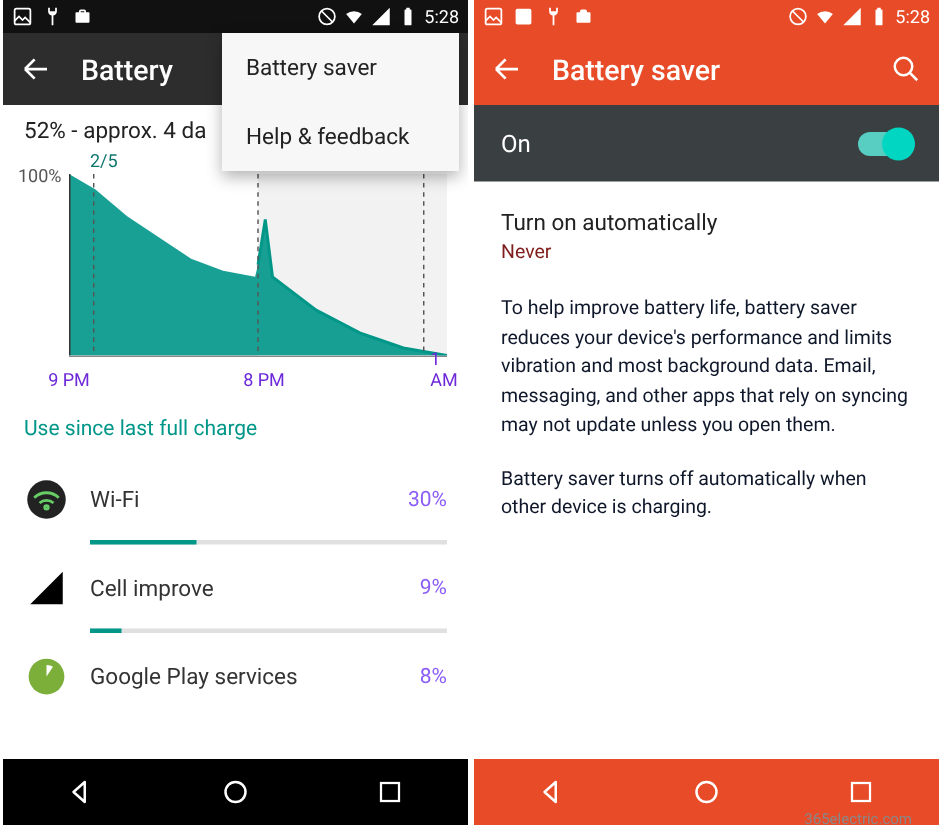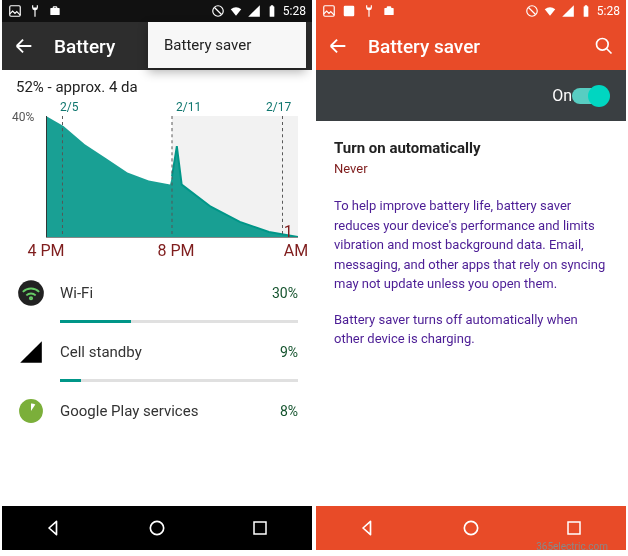--- a/index.html
+++ b/index.html
@@ -18,44 +18,44 @@
 .right .appbar{background:#e84b28}
 .appbar .back{width:24px;height:24px;margin-right:18px;display:flex;align-items:center;justify-content:center}
 .appbar .title{flex:1}
 .appbar .search{width:24px;height:24px;display:flex;align-items:center;justify-content:center}
 .menu-popup{position:absolute;top:22px;right:6px;width:158px;background:#f7f7f7;box-shadow:0 4px 10px rgba(0,0,0,.3);z-index:10}
 .menu-item{padding:14px 16px;font-size:15px;color:#222}
 
 .summary{padding:8px 14px 6px 14px;font-size:15px;color:#222}
 .chart-area{position:relative;height:140px;margin:0 14px}
 .ylabel{position:absolute;left:-4px;font-size:12px;color:#555}
-.xlabel{position:absolute;bottom:-18px;font-size:16px;color:#7f1d1d;transform:translateX(-50%)}
+.xlabel{position:absolute;bottom:-18px;font-size:12px;color:#6d28d9;transform:translateX(-50%)}
 .dlabel{position:absolute;top:-2px;font-size:12px;color:#0f766e}
 .chart-box{position:absolute;left:30px;right:0;top:14px;bottom:4px;border-bottom:1px solid #888}
 .use-link{color:#009688;font-size:14px;padding:14px 14px 10px 14px}
 .list{padding:0 14px}
 .row{display:flex;align-items:center;gap:14px;padding:14px 0 6px 0;border-top:1px solid #e2e2e2}
 .row:first-child{border-top:none}
 .row .icon{width:30px;height:30px;display:flex;align-items:center;justify-content:center}
 .row .label{flex:1;font-size:15px;color:#333;display:flex;justify-content:space-between;align-items:center}
-.row .pct{color:#14532d;font-size:14px}
+.row .pct{color:#8b5cf6;font-size:14px}
 .bar{height:3px;background:#e0e0e0;margin:6px 0 0 44px;position:relative}
 .bar .fill{position:absolute;left:0;top:0;bottom:0;background:#009688}
 .navbar{position:absolute;bottom:0;left:0;right:0;height:44px;display:flex;align-items:center;justify-content:space-around}
 .left .navbar{background:#000;color:#fff}
 .right .navbar{background:#e84b28;color:#fff}
 .nav-icon{width:22px;height:22px;display:flex;align-items:center;justify-content:center}
 
-.subbar{background:#3a3f42;color:#fff;padding:16px 18px;display:flex;align-items:center;justify-content:flex-end;font-size:16px}
+.subbar{background:#3a3f42;color:#fff;padding:16px 18px;display:flex;align-items:center;justify-content:space-between;font-size:16px}
 .switch{width:36px;height:16px;background:#58cdc2;border-radius:10px;position:relative}
 .switch::after{content:'';position:absolute;right:-2px;top:-3px;width:22px;height:22px;border-radius:50%;background:#00d6c1}
 .sect{padding:18px}
-.sect h4{margin:0 0 4px 0;font-size:15px;font-weight:700;color:#222}
+.sect h4{margin:0 0 4px 0;font-size:15px;font-weight:400;color:#222}
 .sect .val{font-size:13px;color:#7f1d1d}
-.desc{font-size:13px;color:#4c1d95;line-height:1.5;margin-top:20px}
+.desc{font-size:13px;color:#0f172a;line-height:1.5;margin-top:20px}
 .desc p{margin:0 0 16px 0}
 .watermark{position:absolute;right:20px;bottom:4px;font-size:10px;color:#888}
 </style>
 </head>
 <body>
 <div class="stage">
 
 <div class="phone left">
   <div class="statusbar">
     <div class="status-left">
@@ -92,46 +92,48 @@
     <div class="back">
       <svg viewBox="0 0 24 24" width="22" height="22" fill="none" stroke="#fff" stroke-width="2">
             <path d="M20 12H4m0 0l7-7m-7 7l7 7"></path>
           </svg>
     </div>
     <div class="title">Battery</div>
   </div>
 
   <div class="menu-popup">
     <div class="menu-item">Battery saver</div>
+    <div class="menu-item">Help &amp; feedback</div>
   </div>
 
   <div class="summary">52% - approx. 4 da</div>
 
   <div class="chart-area">
-    <span class="ylabel" style="top:8px">40%</span>
+    <span class="ylabel" style="top:8px">100%</span>
     <span class="dlabel" style="left:44px">2/5</span>
     <span class="dlabel" style="left:160px">2/11</span>
     <span class="dlabel" style="left:250px">2/17</span>
     <div class="chart-box">
       <svg width="100%" height="100%" viewBox="0 0 260 120" preserveAspectRatio="none">
         <rect x="130" y="0" width="130" height="120" fill="#f2f2f2"></rect>
         <polygon points="0,0 18,10 40,28 62,42 84,56 106,64 128,68 130,60 135,30 140,68 170,90 200,105 230,115 260,120 260,120 0,120" fill="#009688" fill-opacity=".9"></polygon>
         <polyline points="130,60 135,30 140,68 170,90 200,105 230,115 260,120" fill="none" stroke="#009688" stroke-width="2"></polyline>
         <line x1="17" y1="0" x2="17" y2="120" stroke="#555" stroke-dasharray="3,3"></line>
         <line x1="130" y1="0" x2="130" y2="120" stroke="#555" stroke-dasharray="3,3"></line>
         <line x1="244" y1="0" x2="244" y2="120" stroke="#555" stroke-dasharray="3,3"></line>
         <line x1="0" y1="0" x2="0" y2="120" stroke="#333" stroke-width="2"></line>
       </svg>
     </div>
-    <span class="xlabel" style="left:30px">4 PM</span>
+    <span class="xlabel" style="left:30px">9 PM</span>
     <span class="xlabel" style="left:160px">8 PM</span>
     <span class="xlabel" style="left:280px">1 AM</span>
   </div>
 
   <div style="height:22px"></div>
+  <div class="use-link">Use since last full charge</div>
 
   <div class="list">
     <div>
       <div class="row">
         <div class="icon">
               <svg viewBox="0 0 24 24" width="28" height="28">
                 <circle cx="12" cy="12" r="11" fill="#222"></circle>
                 <path d="M5 11a10 10 0 0114 0M8 14a6 6 0 018 0M12 17.5a1 1 0 100-2 1 1 0 000 2z" stroke="#6c6" stroke-width="1.6" fill="none"></path>
               </svg>
             </div>
@@ -145,21 +147,21 @@
           </div>
     </div>
     <div>
       <div class="row">
         <div class="icon">
               <svg viewBox="0 0 24 24" width="26" height="26" fill="#000">
                 <path d="M2 22L22 2v20z"></path>
               </svg>
             </div>
         <div class="label">
-              <span>Cell standby</span>
+              <span>Cell improve</span>
               <span class="pct">9%</span>
             </div>
       </div>
       <div class="bar">
             <div class="fill" style="width:9%"></div>
           </div>
     </div>
     <div>
       <div class="row">
         <div class="icon">

